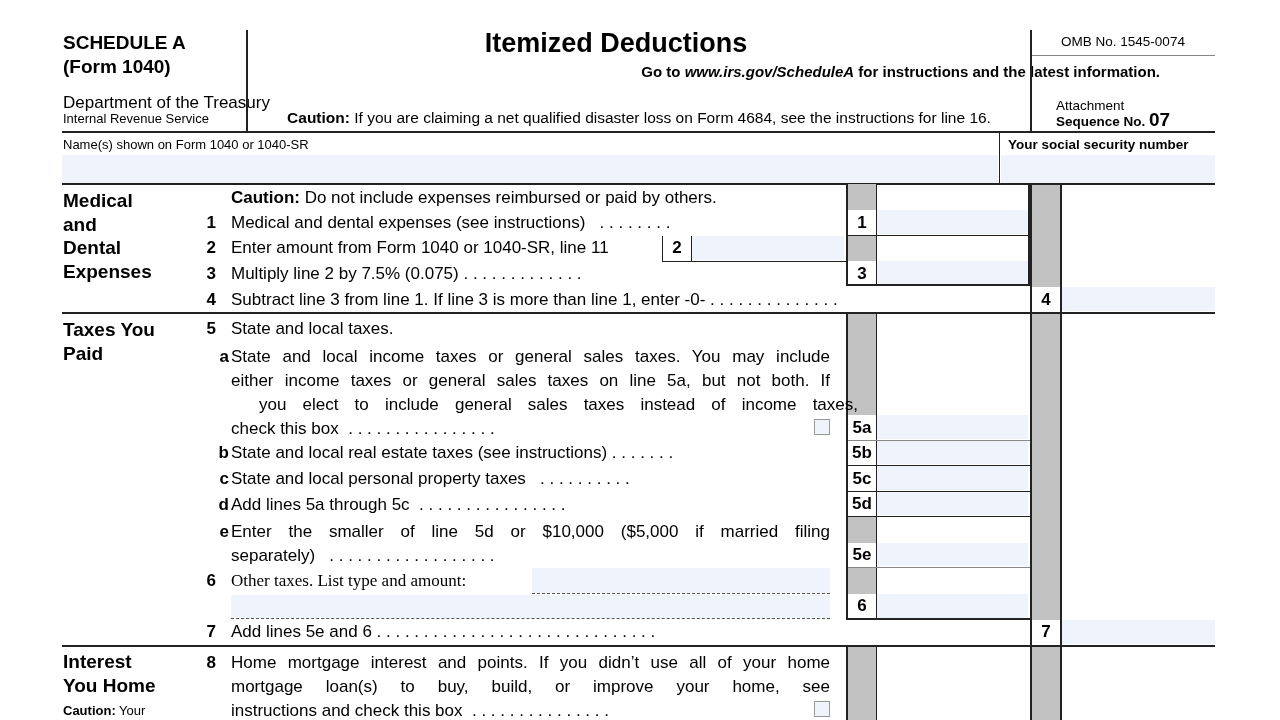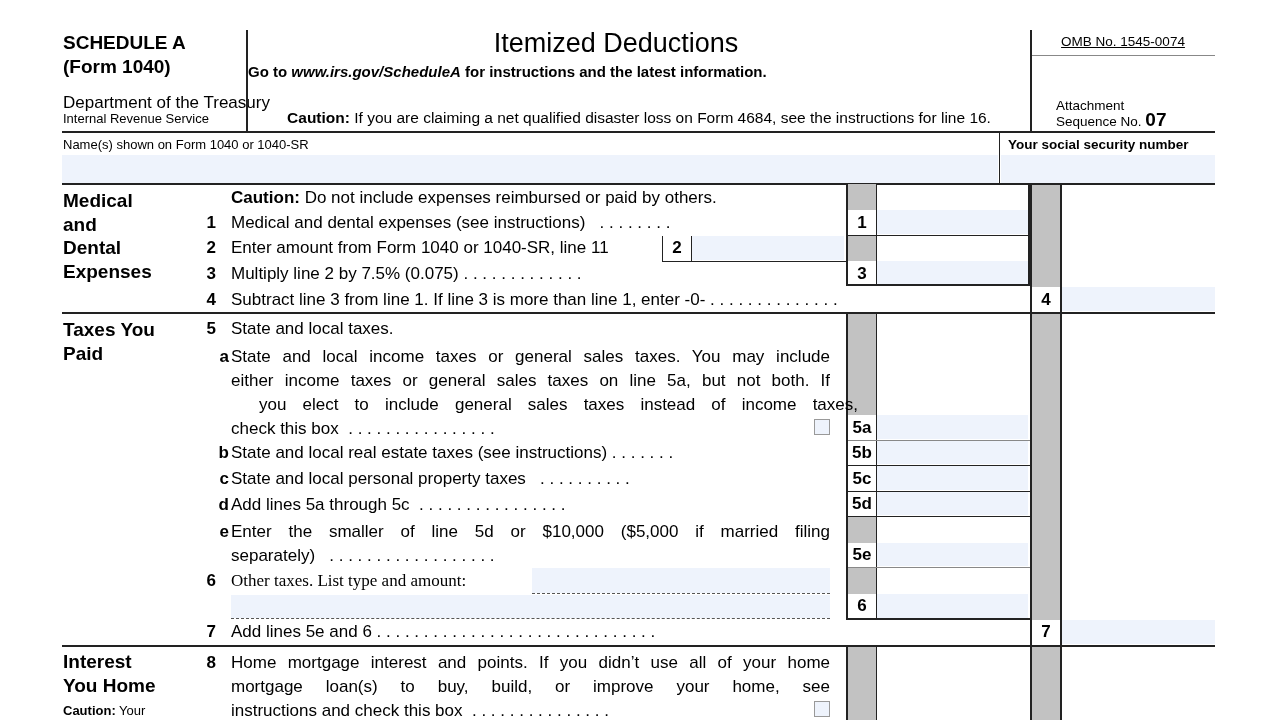--- a/index.html
+++ b/index.html
@@ -24,33 +24,33 @@
 <body>
 
 <div class="abs" style="left:0;top:0;width:1280px;height:135px;">
   <div class="abs" style="left:63px;top:32px;font-size:19px;font-weight:bold;">SCHEDULE A</div>
   <div class="abs" style="left:63px;top:56px;font-size:19px;font-weight:bold;">(Form 1040)</div>
   <div class="abs" style="left:63px;top:93px;font-size:17px;">Department of the Treasury</div>
   <div class="abs" style="left:63px;top:111px;font-size:13px;">Internal Revenue Service</div>
 
   <div class="vline" style="left:246px;top:30px;height:101px;"></div>
 
-  <div class="abs" style="left:248px;top:28px;width:736px;text-align:center;font-size:27px;font-weight:normal;">Itemized Deductions</div>
-  <div class="abs" style="left:248px;top:63px;width:912px;text-align:left;font-size:15px;font-weight:bold;">
+  <div class="abs" style="left:248px;top:28px;width:736px;text-align:center;font-size:27px;font-weight:bold;">Itemized Deductions</div>
+  <div class="abs" style="left:248px;top:63px;width:912px;text-align:right;font-size:15px;font-weight:bold;">
     <span>Go to </span><i>www.irs.gov/ScheduleA</i><span> for instructions and the latest information.</span>
   </div>
   <div class="abs" style="left:248px;top:109px;width:782px;text-align:center;font-size:15.5px;white-space:nowrap;">
     <b>Caution:</b><span> If you are claiming a net qualified disaster loss on Form 4684, see the instructions for line 16.</span>
   </div>
 
   <div class="vline" style="left:1030px;top:30px;height:101px;"></div>
-  <div class="abs" style="left:1032px;top:34px;width:182px;text-align:center;font-size:13.5px;text-decoration:underline;">OMB No. 1545-0074</div>
+  <div class="abs" style="left:1032px;top:34px;width:182px;text-align:center;font-size:13.5px;">OMB No. 1545-0074</div>
   <div class="hline thin" style="left:1032px;top:55px;width:183px;border-top-color:#888;"></div>
   <div class="abs" style="left:1056px;top:98px;font-size:13.5px;line-height:15px;">Attachment</div>
-  <div class="abs" style="left:1056px;top:111px;font-size:13.5px;line-height:18px;">
+  <div class="abs" style="left:1056px;top:111px;font-size:13.5px;line-height:18px;font-weight:bold;">
     <span>Sequence No. </span><b style="font-size:19px;">07</b>
   </div>
 </div>
 
 <div class="hline" style="left:62px;top:131px;width:1153px;"></div>
 
 <div class="abs" style="left:63px;top:137px;font-size:13px;">Name(s) shown on Form 1040 or 1040-SR</div>
 <div class="fill" style="left:62px;top:155px;width:936px;height:28px;"></div>
 <div class="vline thin" style="left:999px;top:133px;height:50px;"></div>
 <div class="abs" style="left:1008px;top:137px;font-size:13.5px;font-weight:bold;">Your social security number</div>

